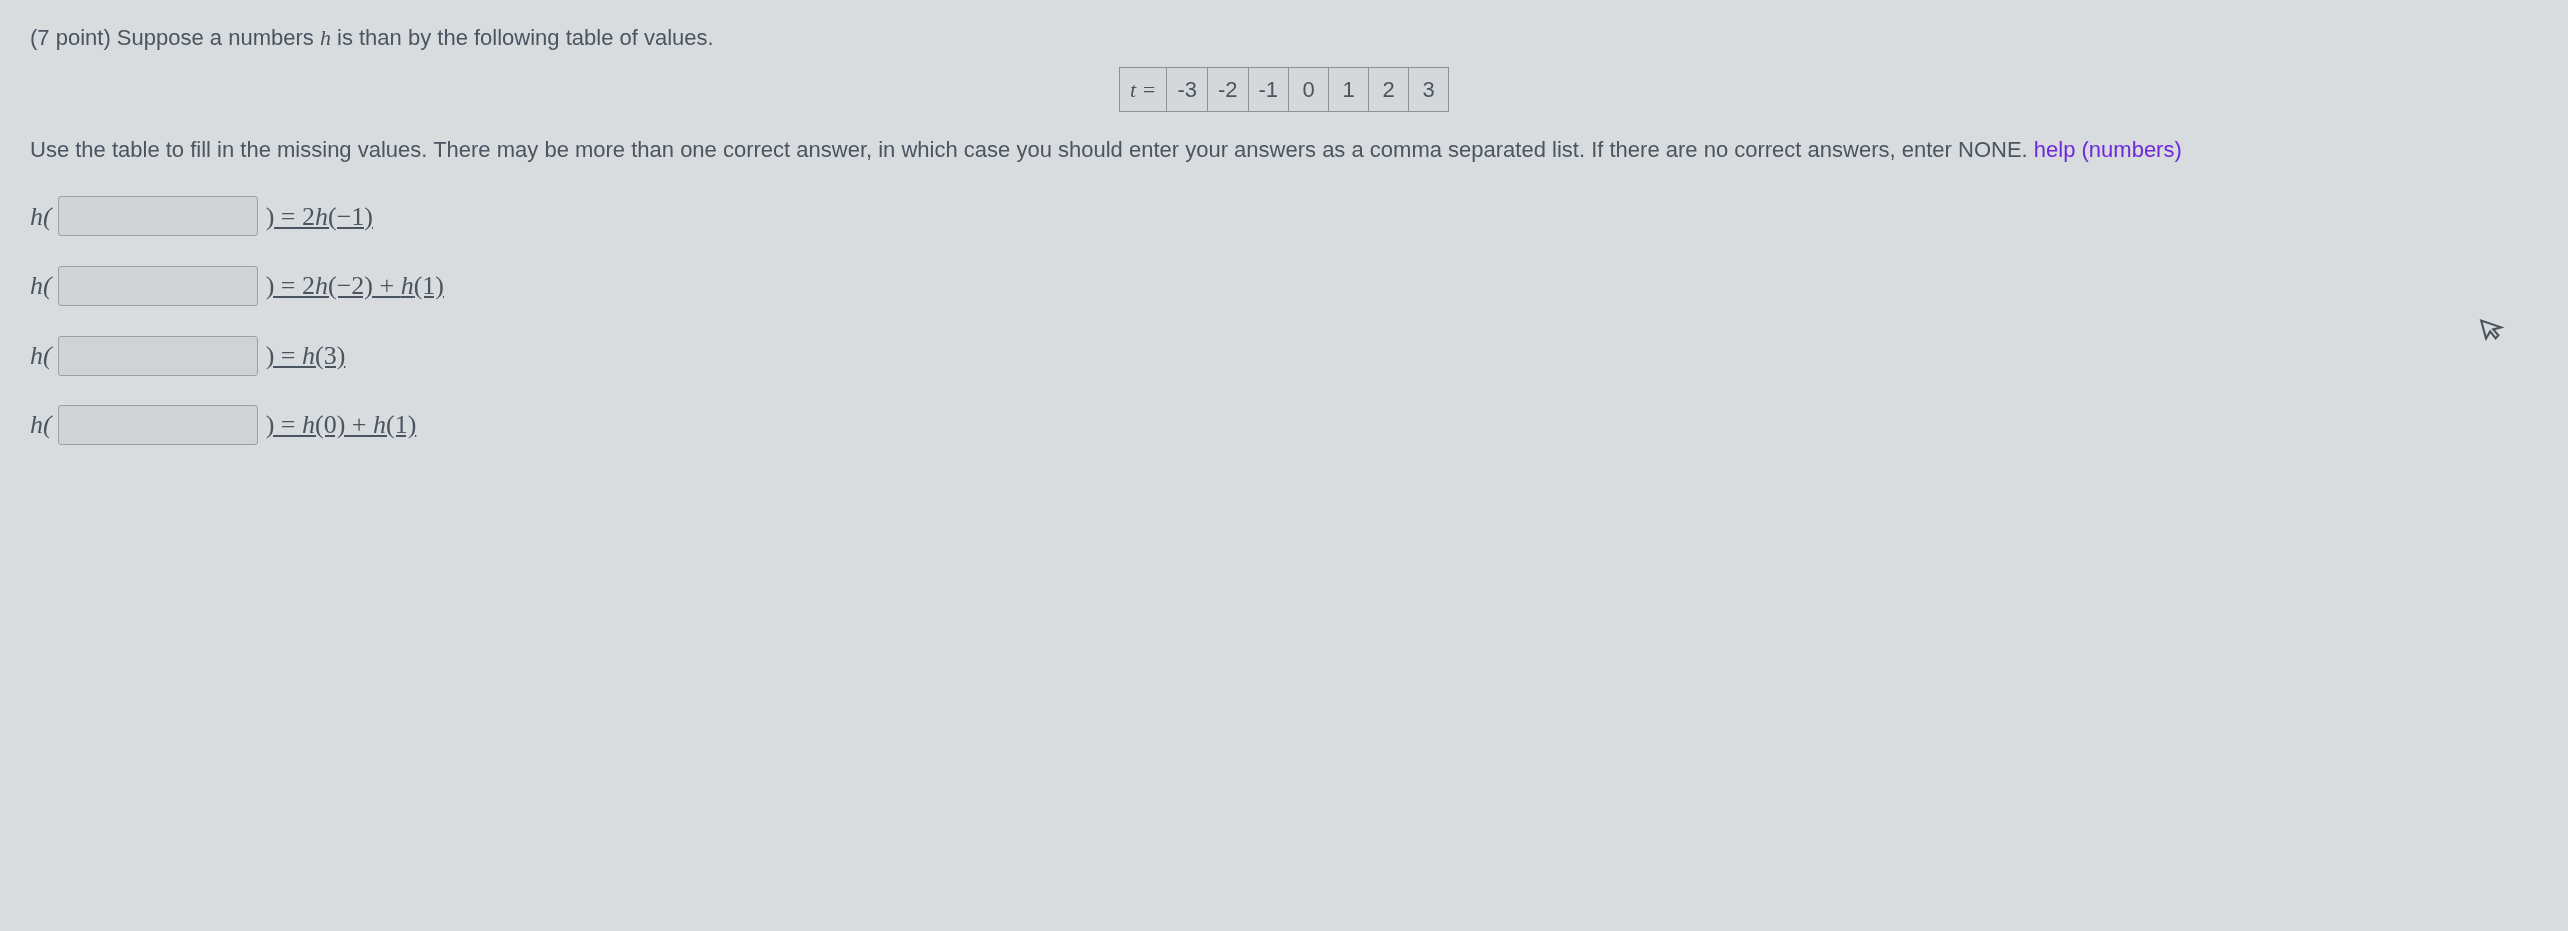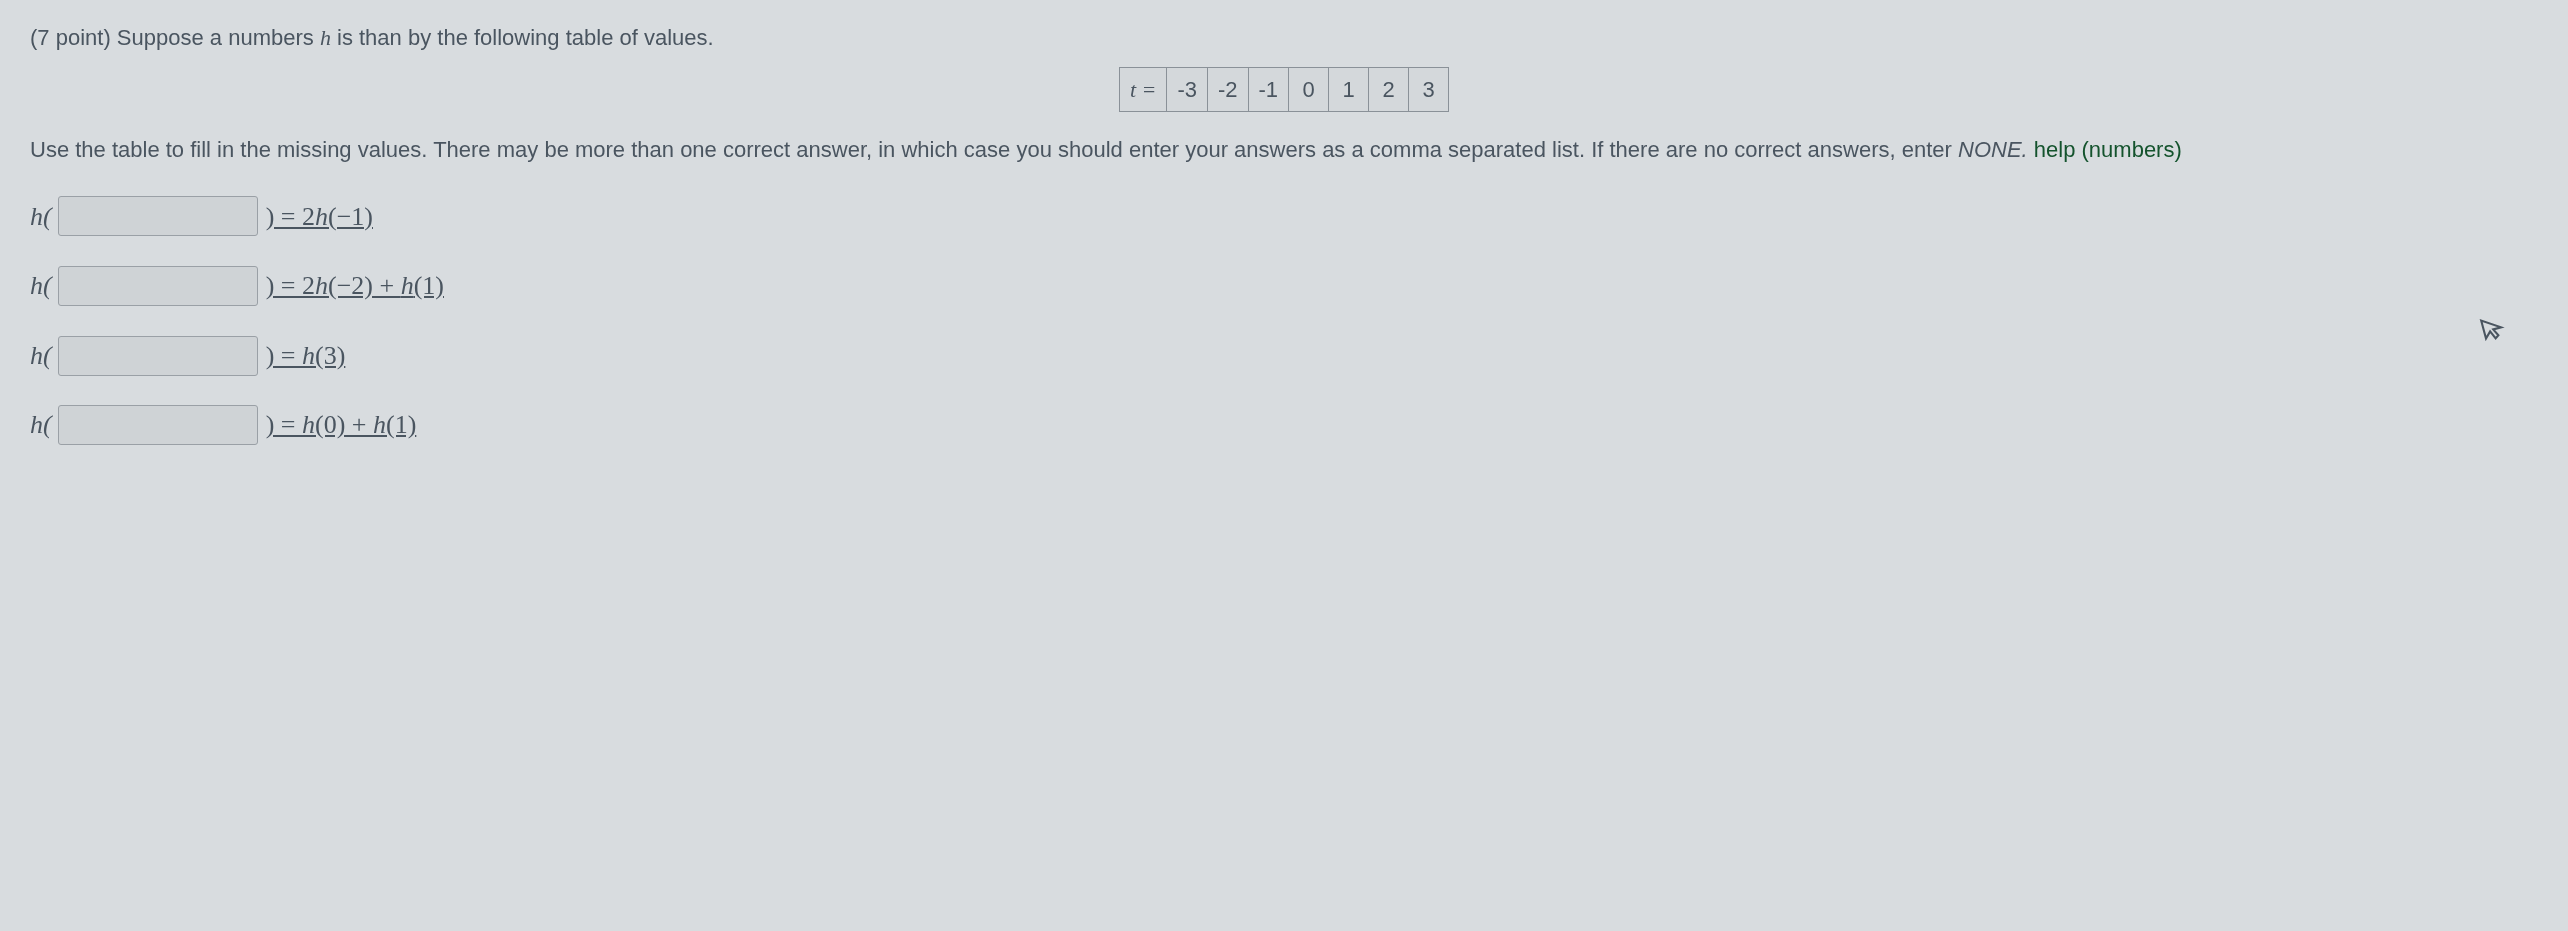--- a/index.html
+++ b/index.html
@@ -39,24 +39,23 @@
     }
     table.value-table td.header-cell {
       background: #d4d8db;
       font-style: italic;
       font-family: 'Times New Roman', serif;
     }
     .instructions {
       margin-bottom: 28px;
     }
     .none-emph {
-      font-style: italic;
     }
     .help-link {
-      color: #14532d;
+      color: #6d28d9;
     }
     .equation-row {
       display: flex;
       align-items: center;
       margin-bottom: 28px;
       font-family: 'Times New Roman', serif;
       font-style: italic;
       font-size: 26px;
       color: #4a5560;
     }

